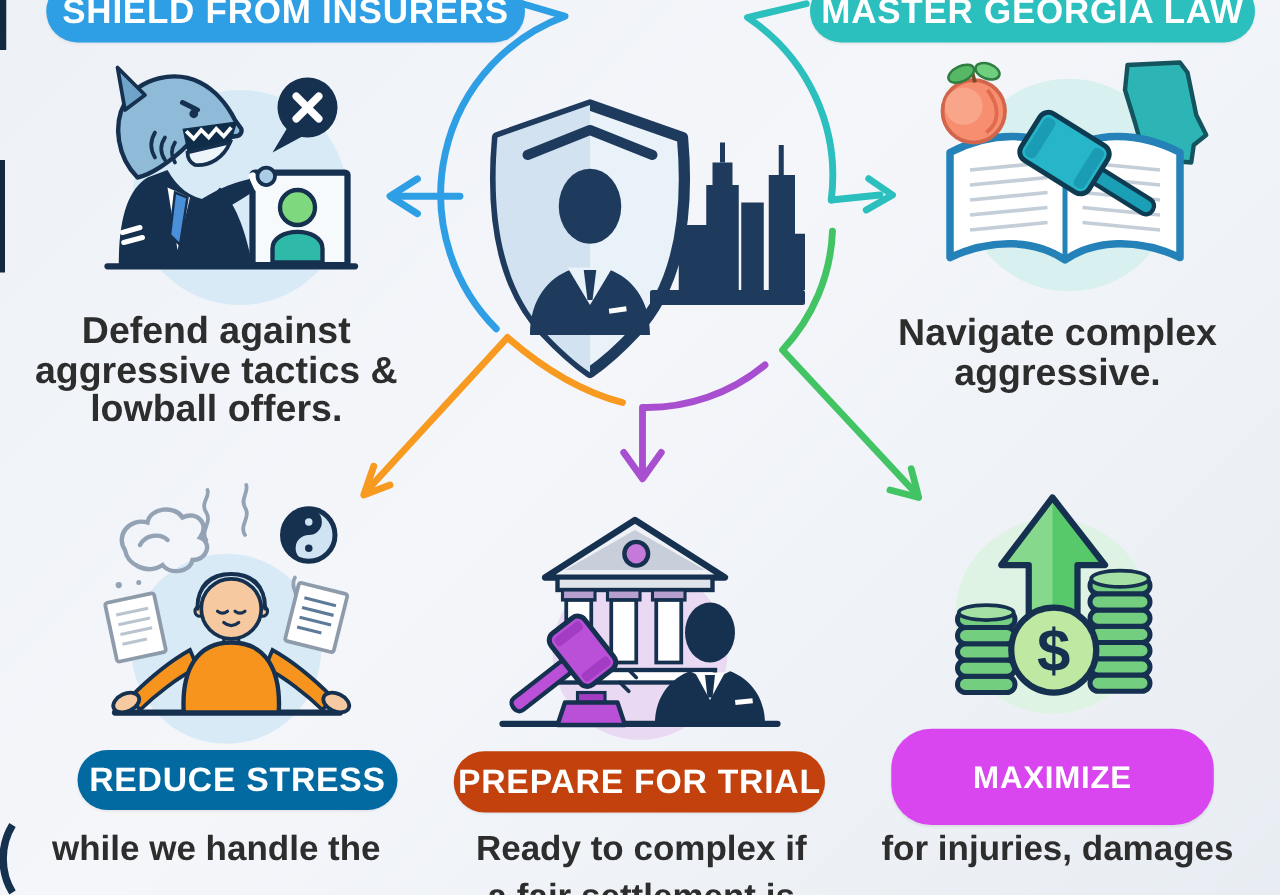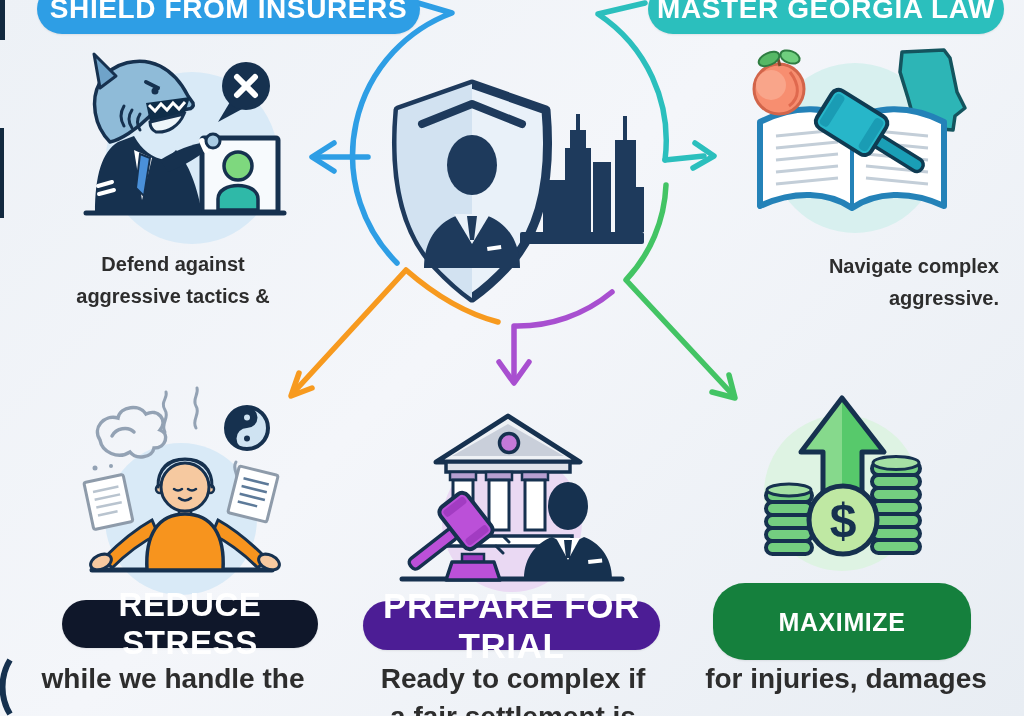--- a/index.html
+++ b/index.html
@@ -9,31 +9,31 @@
     background:linear-gradient(135deg,#edf1f6 0%,#f4f6fa 45%,#e8edf3 100%);
   }
   .banner{
     position:absolute;display:flex;align-items:center;justify-content:center;
     color:#ffffff;font-weight:bold;letter-spacing:.6px;text-align:center;
     box-shadow:0 1px 2px rgba(0,0,0,.08);z-index:5;
   }
   .banner-top{height:50px;top:-16px;border-radius:25px;font-size:28px;}
   #banner-shield{left:37px;width:383px;background:#2e9ee5;}
   #banner-georgia{left:648px;width:356px;background:#2bbfbd;}
-  #banner-stress{left:62px;top:600px;width:256px;height:48px;border-radius:24px;background:#0f172a;font-size:33px;}
-  #banner-trial{left:363px;top:601px;width:297px;height:49px;border-radius:25px;background:#4c1d95;font-size:35px;}
-  #banner-comp{left:713px;top:583px;width:258px;height:77px;border-radius:32px;background:#15803d;font-size:25px;line-height:30px;flex-direction:column;}
+  #banner-stress{left:62px;top:600px;width:256px;height:48px;border-radius:24px;background:#0369a1;font-size:27px;}
+  #banner-trial{left:363px;top:601px;width:297px;height:49px;border-radius:25px;background:#c2410c;font-size:27px;}
+  #banner-comp{left:713px;top:583px;width:258px;height:77px;border-radius:32px;background:#d946ef;font-size:25px;line-height:30px;flex-direction:column;}
   .desc{
     position:absolute;width:306px;text-align:center;color:#2d2d2d;
     font-weight:bold;z-index:4;
   }
-  .desc-top{font-size:20px;line-height:31.5px;}
+  .desc-top{font-size:30px;line-height:31.5px;}
   .desc-bottom{font-size:28px;line-height:38px;}
   #desc-tl{left:20px;top:249px;}
-  #desc-tr{left:693px;top:251px;text-align:right;}
+  #desc-tr{left:693px;top:251px;}
   #desc-bl{left:20px;top:660px;}
   #desc-bc{left:360px;top:660px;}
   #desc-br{left:693px;top:660px;}
   svg#scene{position:absolute;left:0;top:0;z-index:1;}
 </style>
 </head>
 <body>
 
 <svg id="scene" width="1024" height="716" viewBox="0 0 1024 716">
 
@@ -286,20 +286,21 @@
 <div class="banner" id="banner-trial">
   <span>PREPARE FOR TRIAL</span>
 </div>
 <div class="banner" id="banner-comp">
   <span>MAXIMIZE</span>
 </div>
 
 <div class="desc desc-top" id="desc-tl">
   <div>Defend against</div>
   <div>aggressive tactics &amp;</div>
+  <div>lowball offers.</div>
 </div>
 <div class="desc desc-top" id="desc-tr">
   <div>Navigate complex</div>
   <div>aggressive.</div>
 </div>
 <div class="desc desc-bottom" id="desc-bl">
   <div>while we handle the</div>
 </div>
 <div class="desc desc-bottom" id="desc-bc">
   <div>Ready to complex if</div>

